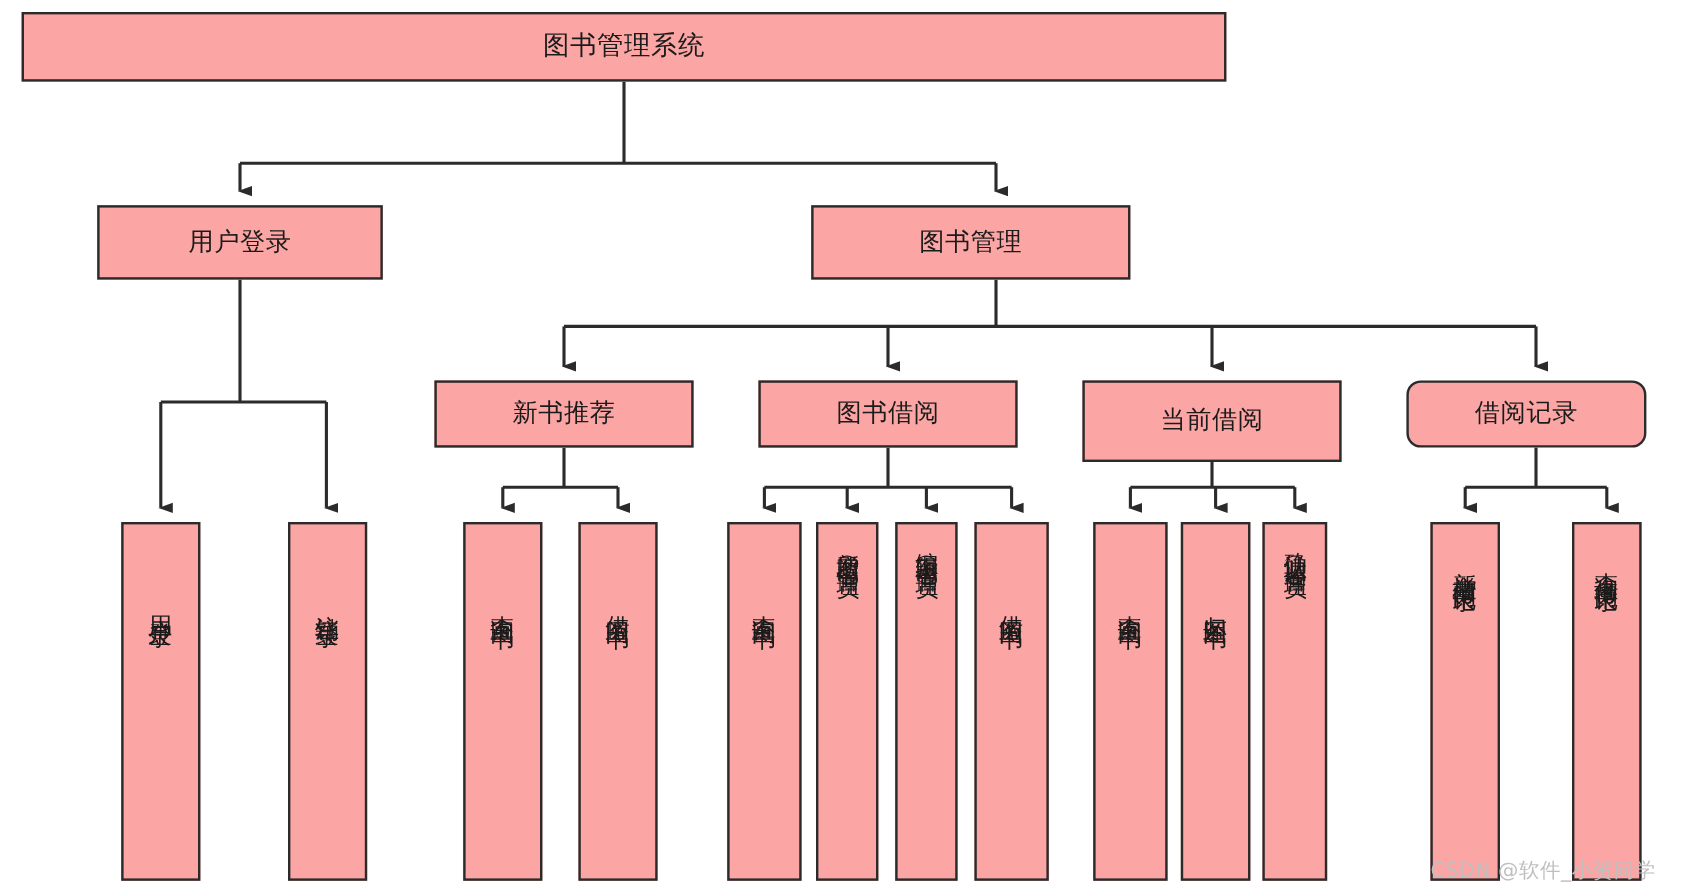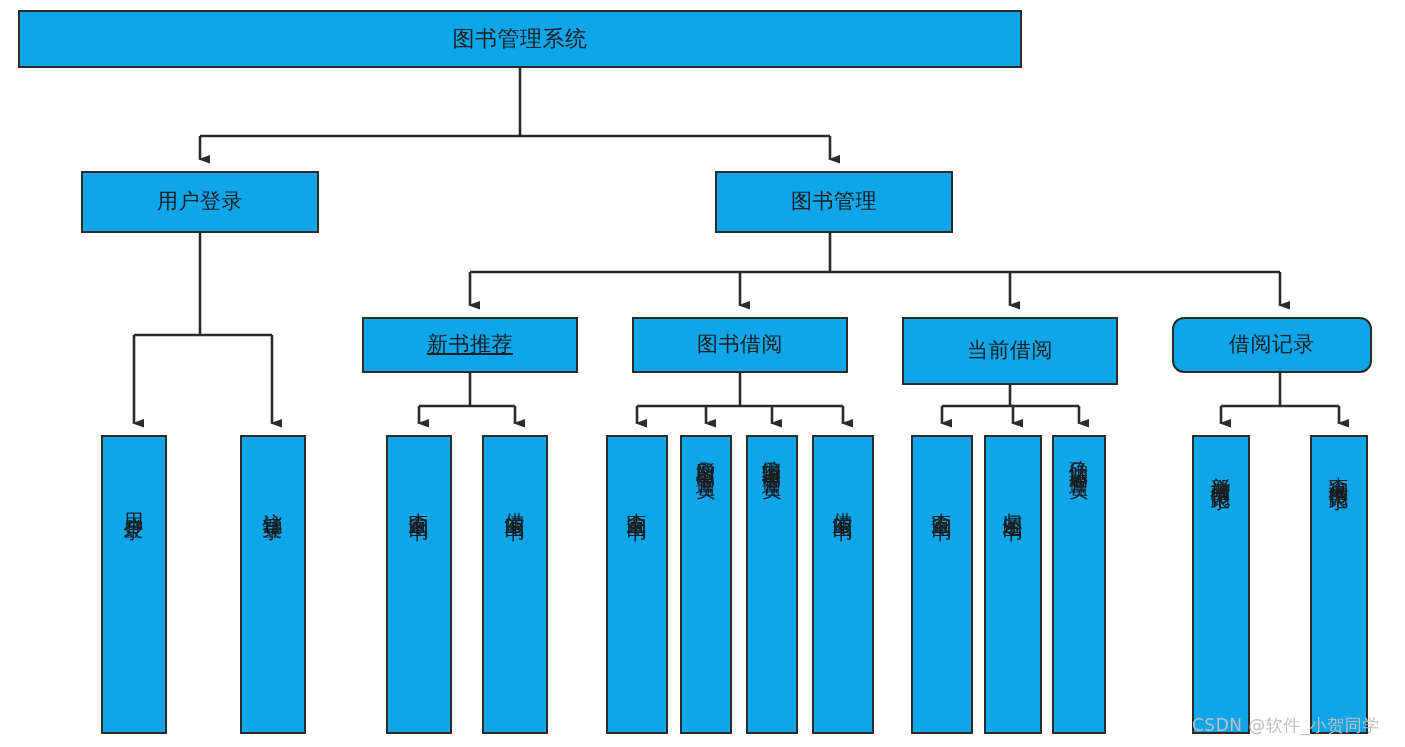--- a/index.html
+++ b/index.html
@@ -22,21 +22,21 @@
     left: 0;
     top: 0;
     width: 1405px;
     height: 747px;
     pointer-events: none;
   }
   .node {
     position: absolute;
     box-sizing: border-box;
     border: 2px solid #2b2b2b;
-    background: #0ea5e9;
+    background: #fca5a5;
     display: flex;
     align-items: center;
     justify-content: center;
     color: #1b1b1b;
     line-height: 1.12;
   }
   .node.h {
     font-size: 21px;
     letter-spacing: 0.5px;
   }
@@ -122,25 +122,25 @@
     </g>
   </svg>
 
   <div class="node h root" style="left:18px; top:10px; width:1004px; height:58px;">
     <span>图书管理系统</span>
   </div>
 
   <div class="node h" style="left:81px; top:171px; width:238px; height:62px;">
     <span>用户登录</span>
   </div>
-  <div class="node h" style="left:715px; top:171px; width:238px; height:62px;">
+  <div class="node h" style="left:676px; top:171px; width:266px; height:62px;">
     <span>图书管理</span>
   </div>
 
-  <div class="node h" style="left:362px; top:317px; width:216px; height:56px;text-decoration:underline;">
+  <div class="node h" style="left:362px; top:317px; width:216px; height:56px;">
     <span>新书推荐</span>
   </div>
   <div class="node h" style="left:632px; top:317px; width:216px; height:56px;">
     <span>图书借阅</span>
   </div>
   <div class="node h" style="left:902px; top:317px; width:216px; height:68px;">
     <span>当前借阅</span>
   </div>
   <div class="node h" style="left:1172px; top:317px; width:200px; height:56px;border-radius:12px;">
     <span>借阅记录</span>

